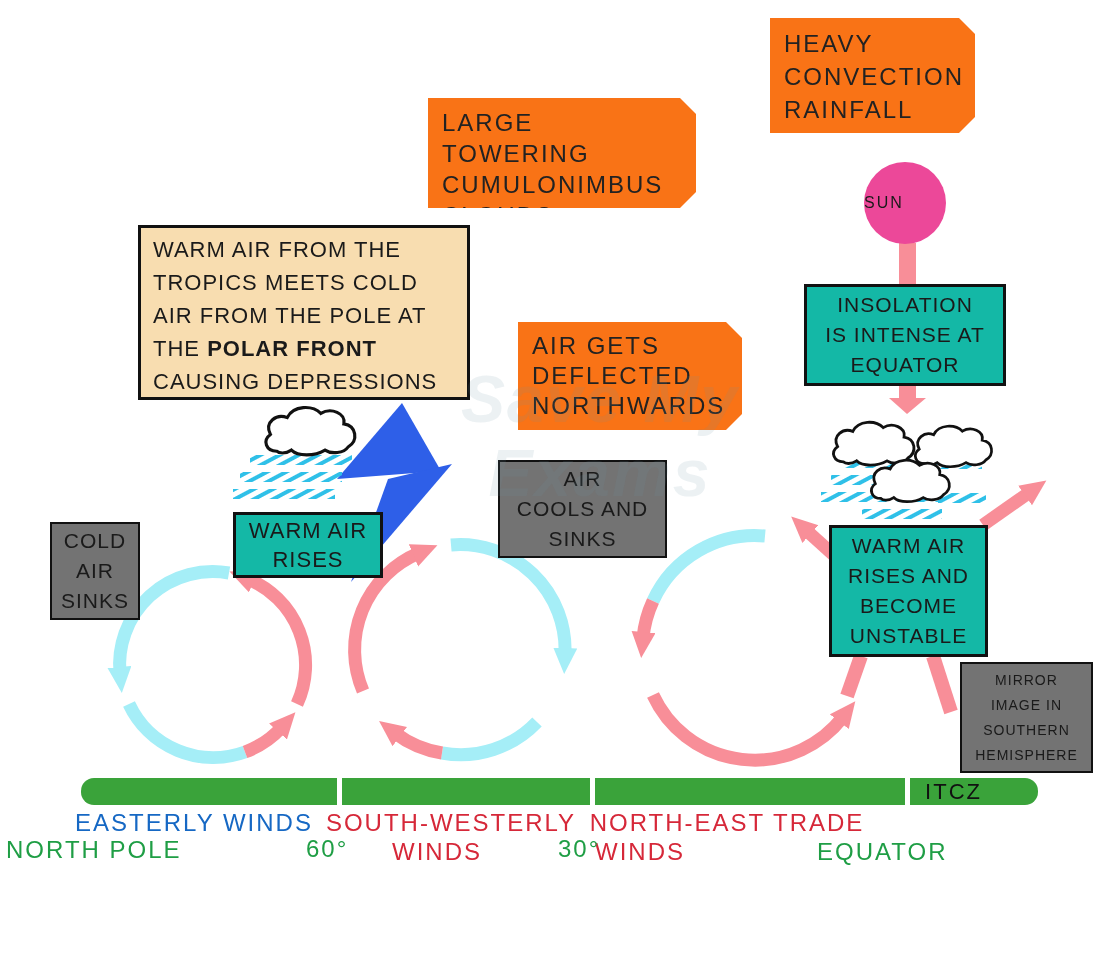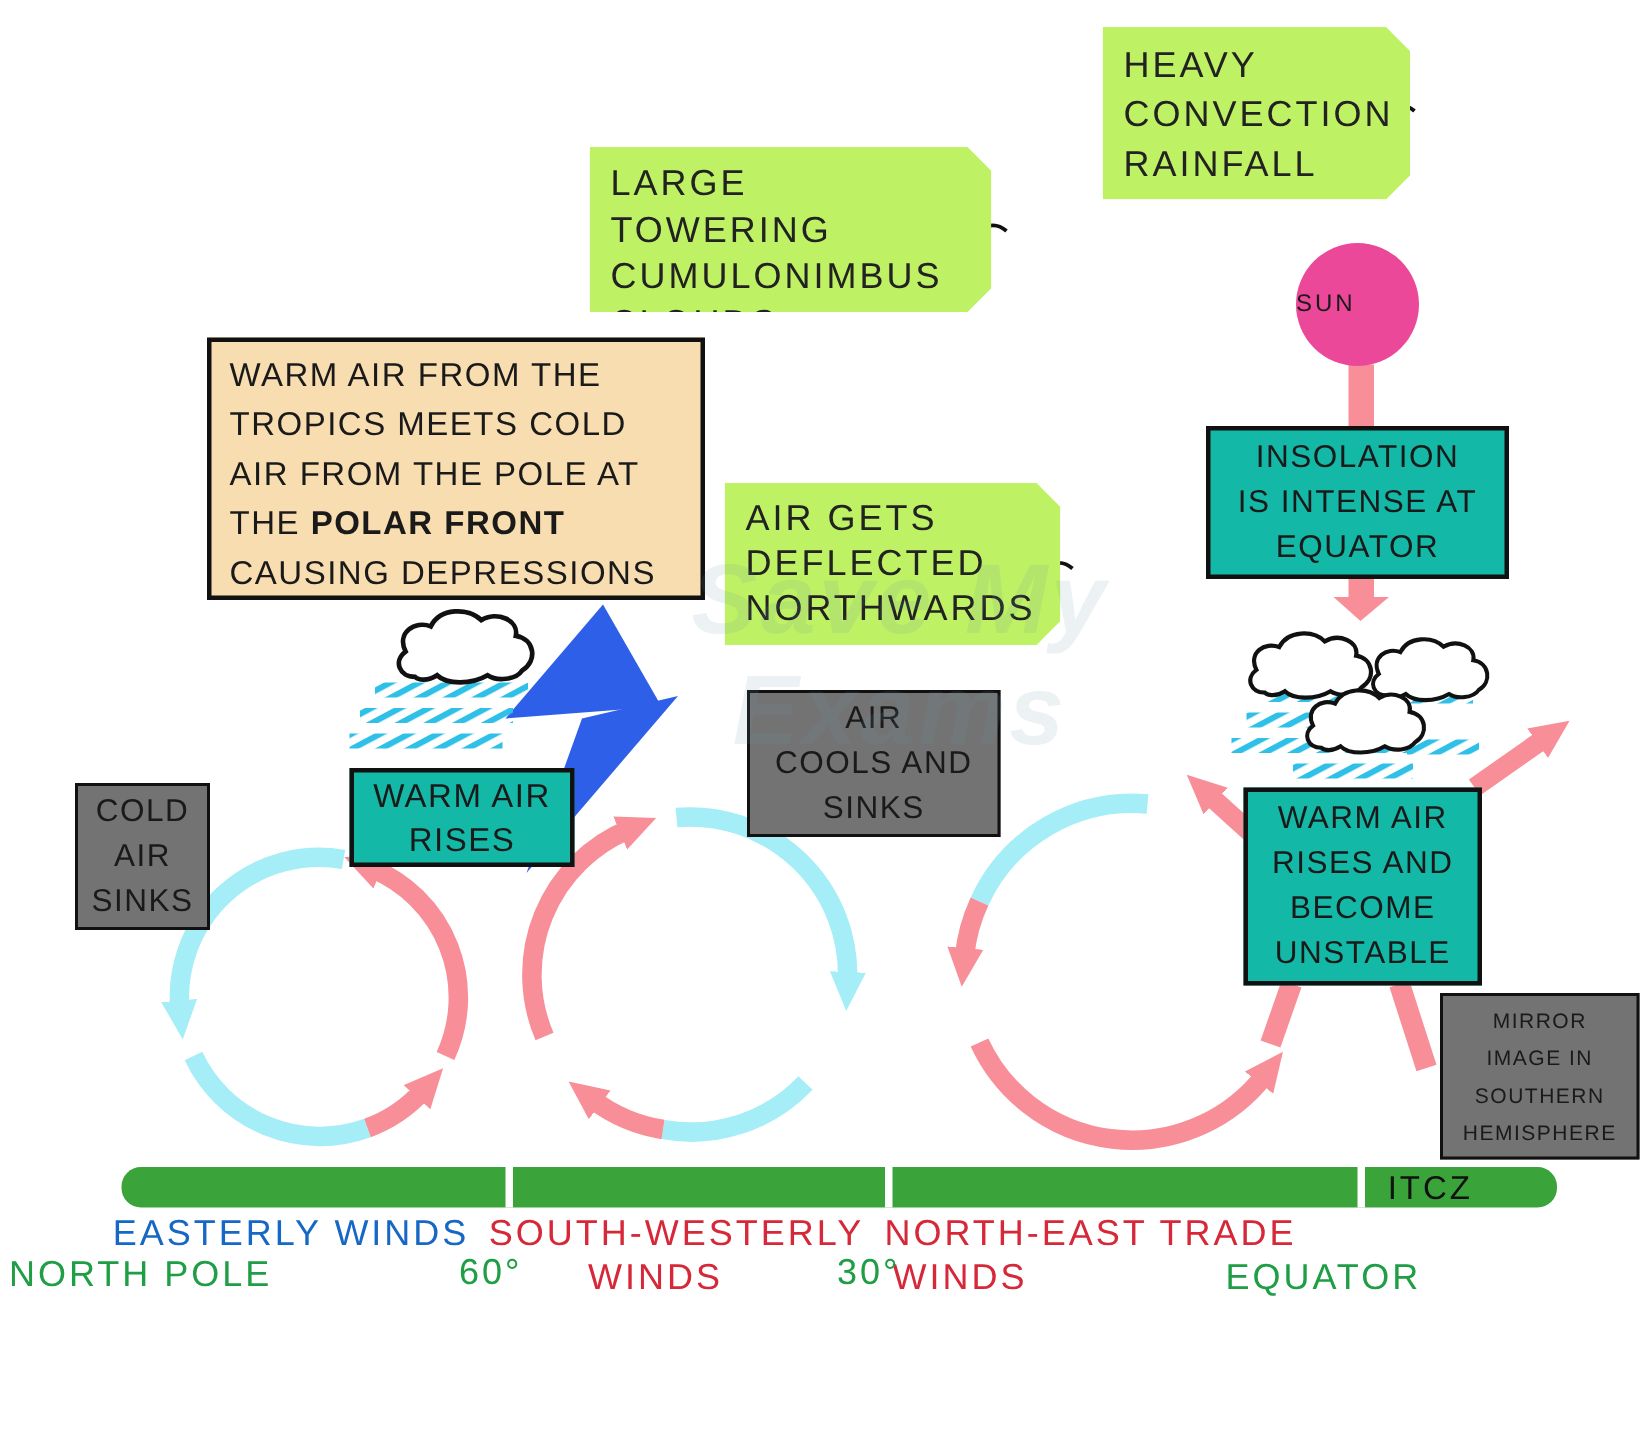--- a/index.html
+++ b/index.html
@@ -4,23 +4,23 @@
 <style>
   html,body{margin:0;padding:0;background:#fff;}
   #stage{position:relative;width:1100px;height:958px;background:#fff;overflow:hidden;
          font-family:"Liberation Sans",sans-serif;color:#1a1a1a;}
   #diagram-svg{position:absolute;left:0;top:0;z-index:1;}
   .box{position:absolute;z-index:3;box-sizing:border-box;display:flex;align-items:center;justify-content:center;
        text-align:center;border:3px solid #111;letter-spacing:1px;}
   .pre{white-space:pre-line;}
   .pink{background:#14b8a6;}
   .cyanbox{background:#737373;}
-  .tag{position:absolute;z-index:3;background:#bef264;color:#222;letter-spacing:2px;font-size:24px;line-height:35px;
+  .tag{position:absolute;z-index:3;background:#f97316;color:#222;letter-spacing:2px;font-size:24px;line-height:35px;
        padding:9px 14px;box-sizing:border-box;
-       clip-path:polygon(0 0,calc(100% - 16px) 0,100% 16px,100% calc(100% - 16px),calc(100% - 16px) 100%,0 100%);}
+       clip-path:polygon(0 0,calc(100% - 16px) 0,100% 16px,100% calc(100% - 16px),calc(100% - 16px) 100%,0 100%);margin-left:35px;}
   .windlabel{position:absolute;z-index:3;font-size:24px;letter-spacing:2px;white-space:nowrap;transform:translateX(-50%);}
   .lat{position:absolute;z-index:3;font-size:24px;letter-spacing:2px;white-space:nowrap;}
   .blue{color:#1668c4;}
   .red{color:#d62839;}
   .green{color:#1f9e45;}
   #ground-bar{position:absolute;left:81px;top:778px;width:957px;height:27px;background:#3aa33a;z-index:2;border-radius:13px;}
   .bar-divider{position:absolute;top:0;width:5px;height:27px;background:#fff;}
   #itcz-label{position:absolute;right:56px;top:1px;font-size:22px;letter-spacing:2px;color:#111;}
   #watermark{position:absolute;left:420px;top:362px;z-index:6;width:360px;text-align:center;
              font-size:66px;font-weight:bold;line-height:74px;color:rgba(110,150,160,0.13);

